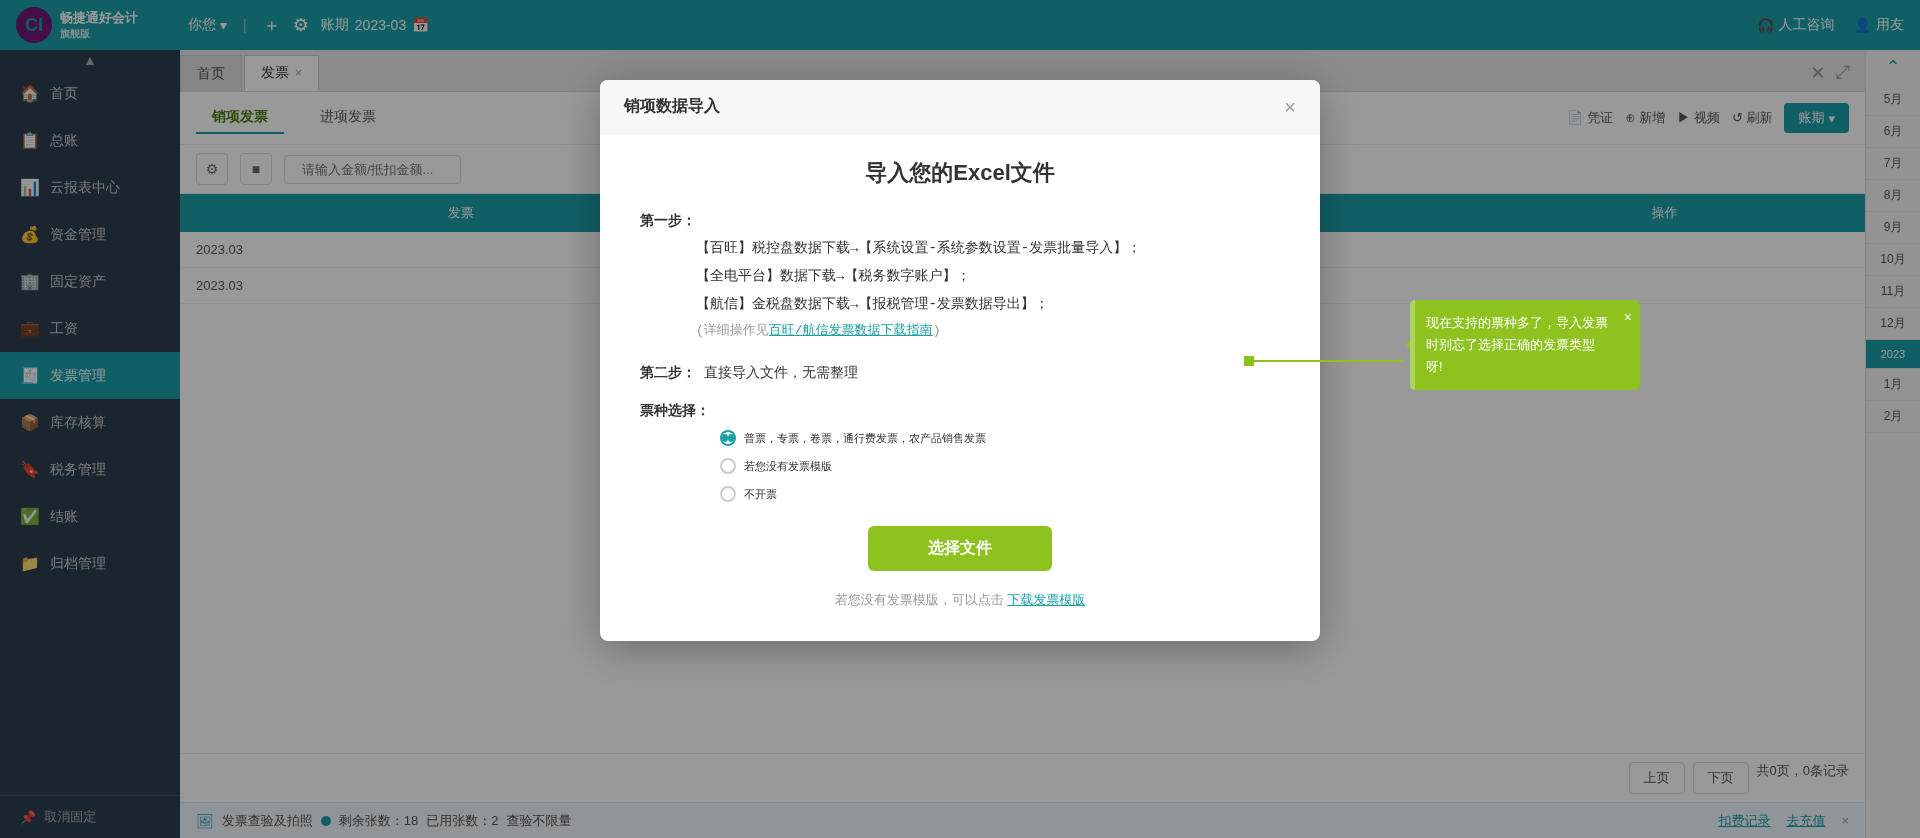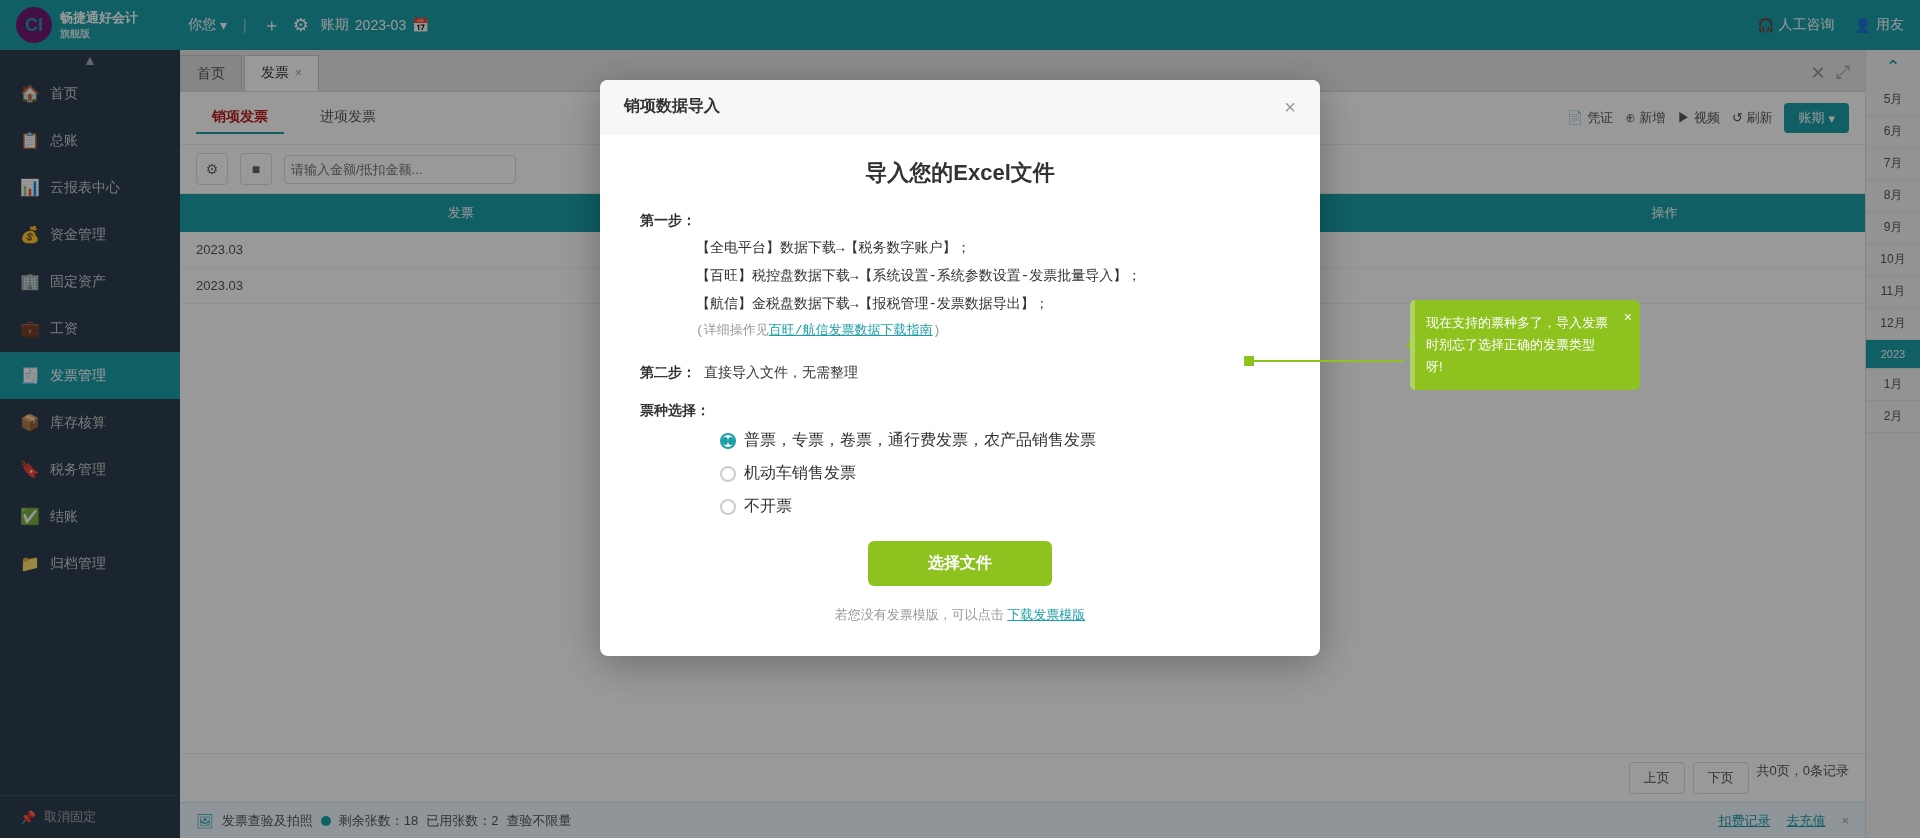--- a/index.html
+++ b/index.html
@@ -133,39 +133,39 @@
       gap: 20px;
       border-bottom: 1px solid #eee;
     }
     .invoice-tab {
       padding: 6px 16px;
       cursor: pointer;
       font-size: 14px;
       color: #555;
       border-bottom: 2px solid transparent;
     }
-    .invoice-tab.active { color: #b91c1c; border-bottom: 2px solid #1a9fa8; font-weight: bold; }
+    .invoice-tab.active { color: #4d7c0f; border-bottom: 2px solid #1a9fa8; font-weight: bold; }
 
     
     .action-bar {
       background: white;
       padding: 8px 16px;
       display: flex;
       align-items: center;
       gap: 12px;
       border-bottom: 1px solid #eee;
       justify-content: space-between;
     }
     .action-bar-left { display: flex; align-items: center; gap: 12px; }
     .search-input {
       border: 1px solid #ddd;
       border-radius: 4px;
-      padding: 6px 6px;
-      font-size: 13px;
-      width: 232px;
+      padding: 6px 17px;
+      font-size: 13px;
+      width: 177px;
       outline: none;
     }
     .btn-icon {
       width: 32px; height: 32px;
       border: 1px solid #ddd;
       border-radius: 4px;
       background: white;
       display: flex; align-items: center; justify-content: center;
       cursor: pointer;
       color: #666;
@@ -298,21 +298,21 @@
       margin-top: 10px;
       display: flex;
       flex-direction: column;
       gap: 12px;
       margin-left: 80px;
     }
     .radio-item {
       display: flex;
       align-items: center;
       gap: 8px;
-      font-size: 16px;
+      font-size: 11px;
       color: #333;
       cursor: pointer;
     }
     .radio-circle {
       width: 16px; height: 16px;
       border-radius: 50%;
       border: 2px solid #ccc;
       display: flex; align-items: center; justify-content: center;
       flex-shrink: 0;
     }
@@ -606,22 +606,22 @@
     <div class="modal-header">
       <span class="modal-title">销项数据导入</span>
       <span class="modal-close">×</span>
     </div>
     <div class="modal-body">
       <div class="modal-import-title">导入您的Excel文件</div>
 
       <div class="step-section">
         <span class="step-label">第一步：</span>
         <div class="step-content-block" style="margin-left:56px;">
+          <div>【百旺】税控盘数据下载→【系统设置-系统参数设置-发票批量导入】；</div>
           <div>【全电平台】数据下载→【税务数字账户】；</div>
-          <div>【百旺】税控盘数据下载→【系统设置-系统参数设置-发票批量导入】；</div>
           <div>【航信】金税盘数据下载→【报税管理-发票数据导出】；</div>
           <div class="step-note">
             (详细操作见<span class="step-link">百旺/航信发票数据下载指南</span>)
           </div>
         </div>
       </div>
 
       <div class="step-section" style="display:flex; gap:8px; align-items:center;">
         <span class="step-label">第二步：</span>
         <span class="step-content">直接导入文件，无需整理</span>
@@ -631,21 +631,21 @@
         <span class="ticket-type-label">票种选择：</span>
         <div class="radio-group">
           <div class="radio-item">
             <div class="radio-circle checked">
               <div style="width:8px;height:8px;border-radius:50%;background:#1a9fa8;"></div>
             </div>
             <span>普票，专票，卷票，通行费发票，农产品销售发票</span>
           </div>
           <div class="radio-item">
             <div class="radio-circle"></div>
-            <span>机动车销售发票</span>
+            <span>若您没有发票模版</span>
           </div>
           <div class="radio-item">
             <div class="radio-circle"></div>
             <span>不开票</span>
           </div>
         </div>
       </div>
 
       <button class="modal-select-btn">选择文件</button>
 

